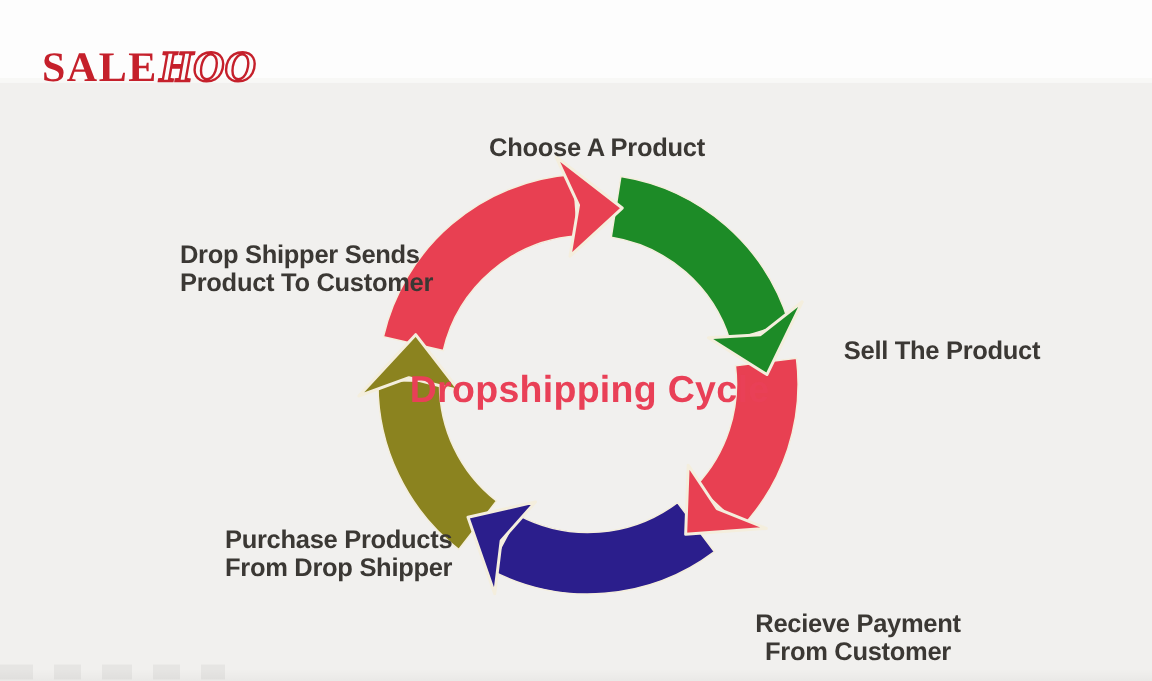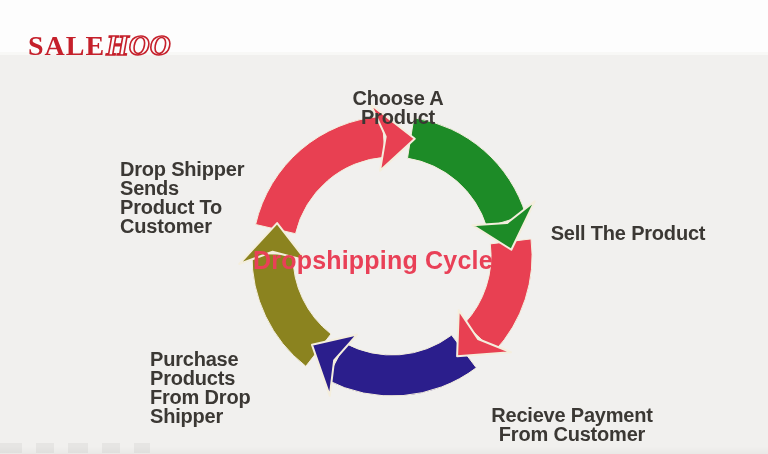--- a/index.html
+++ b/index.html
@@ -8,23 +8,23 @@
   .stage{position:relative;width:768px;height:454px;background:#f1f0ee;}
   .header{position:absolute;left:0;top:0;width:768px;height:52px;
           background:#fdfdfd;border-bottom:3px solid #f8f8f6;}
   .logo{position:absolute;left:28px;top:29px;white-space:nowrap;}
   .logo-sale{font-family:"Liberation Serif", serif;font-weight:bold;
              font-size:28px;color:#c5202b;letter-spacing:1px;}
   .logo-hoo{font-family:"Liberation Serif", serif;font-weight:bold;font-style:italic;
             font-size:29px;color:#fbfbfb;-webkit-text-stroke:1.6px #c5202b;
             letter-spacing:0px;margin-left:1px;}
   #cycle-svg{position:absolute;left:0;top:0;}
-  .dlabel{position:absolute;font-size:20px;font-weight:bold;color:#3b3834;
+  .dlabel{position:absolute;font-size:17px;font-weight:bold;color:#3b3834;
           line-height:19px;white-space:pre-line;letter-spacing:-0.2px;}
-  .dtitle{position:absolute;left:253px;top:246px;width:280px;text-align:left;
+  .dtitle{position:absolute;left:253px;top:246px;width:280px;text-align:center;
           font-size:25px;font-weight:bold;letter-spacing:0.2px;}
   .player-remnants{position:absolute;left:0;top:443px;width:200px;height:11px;
           opacity:0.10;}
   .player-remnants span{display:inline-block;height:10px;background:#8a8a8a;
           margin-right:14px;vertical-align:top;}
   .pr1{width:22px;} .pr2{width:18px;} .pr3{width:20px;} .pr4{width:18px;} .pr5{width:16px;}
   .bottom-fade{position:absolute;left:0;bottom:0;width:768px;height:8px;
           background:linear-gradient(to bottom, rgba(0,0,0,0), rgba(0,0,0,0.03));}
 </style>
 </head>

